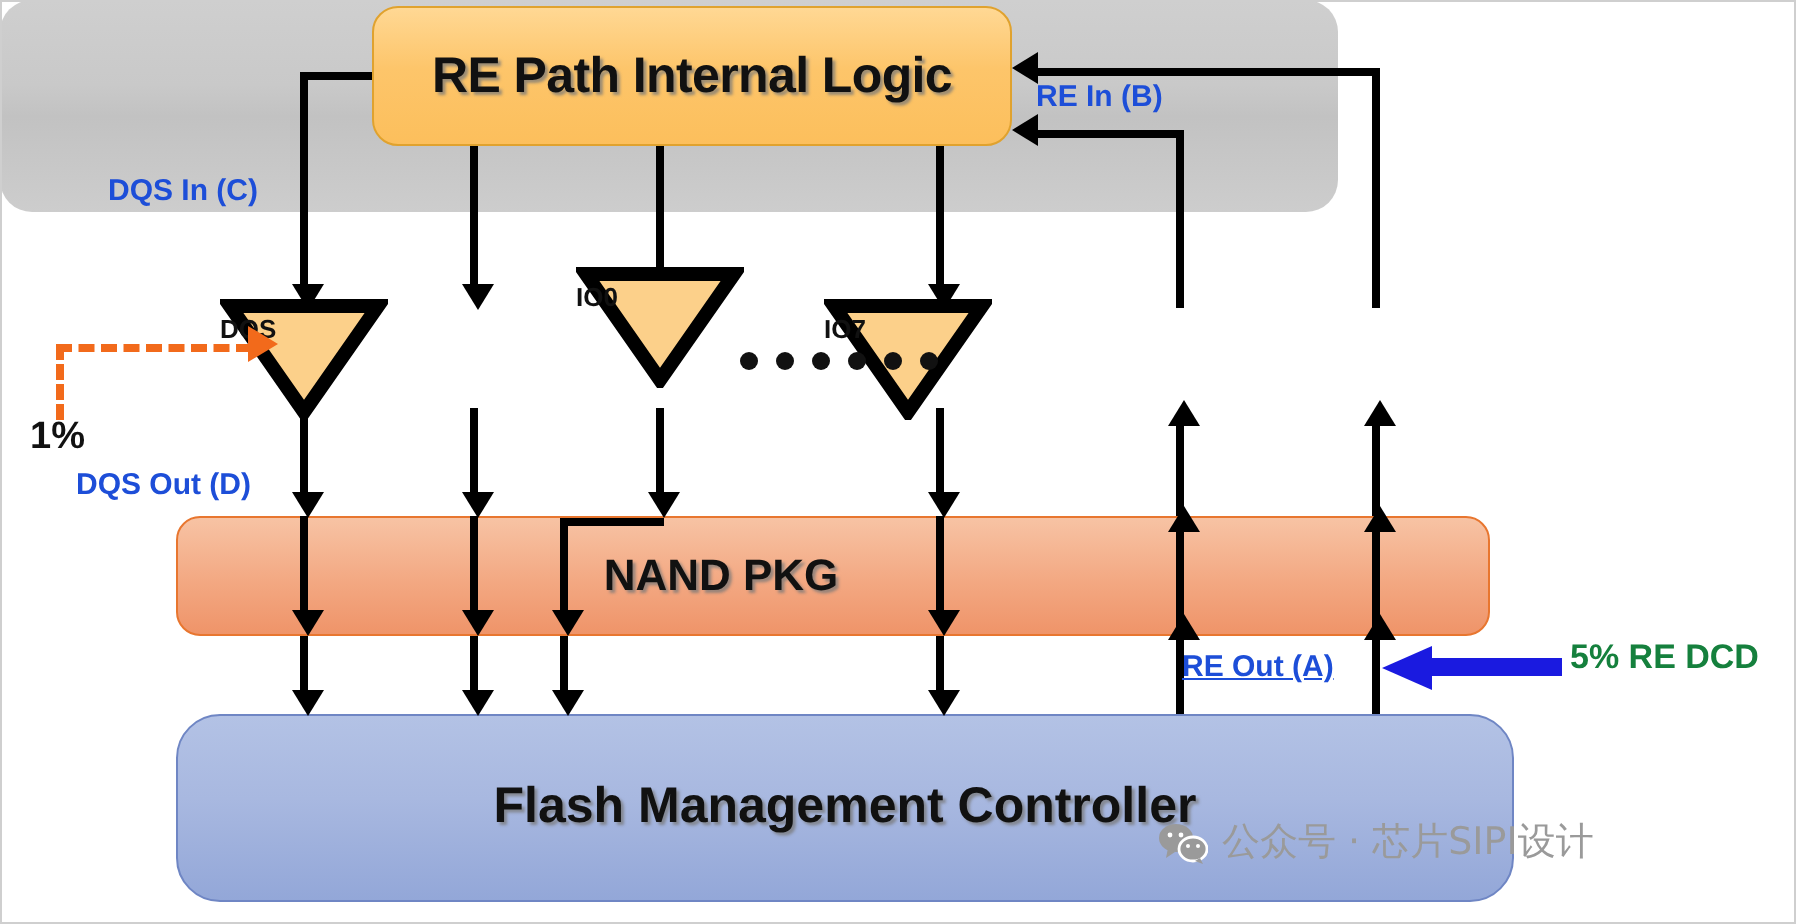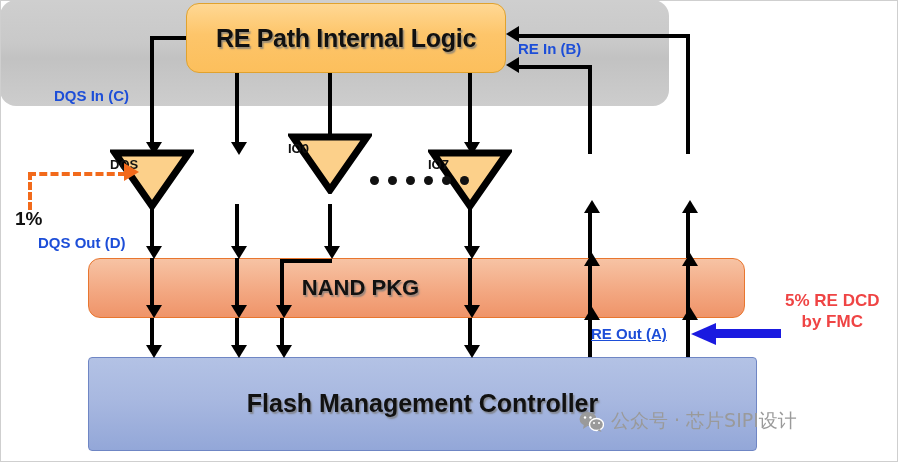--- a/index.html
+++ b/index.html
@@ -64,21 +64,21 @@
     font-size: 22px;
     z-index: 3;
   }
   #nand-pkg .lbl { transform: translateX(-56px); }
 
   
   #fmc {
     left: 88px; top: 357px; width: 669px; height: 94px;
     background: linear-gradient(180deg,#b3c2e5 0%, #a8b8e0 45%, #93a7d8 100%);
     border: 1.5px solid #6f86c4;
-    border-radius: 4px;
+    border-radius: 22px;
     font-size: 25px;
     line-height: 1.18;
     flex-direction: column;
     z-index: 3;
   }
 
   
   .tri {
     position: absolute;
     z-index: 5;
@@ -150,25 +150,25 @@
   }
   .lab-blue { color: #1d4ed8; }
   .lab-black { color: #111; }
 
   #lab-dqs-in   { left: 54px;  top: 87px; }
   #lab-dqs-out  { left: 38px;  top: 234px; }
   #lab-re-in    { left: 518px; top: 40px; }
   #lab-re-out   { left: 591px; top: 325px; text-decoration: underline; }
   #lab-1pct     { left: 15px;  top: 208px; font-size: 19px; }
   #lab-dcd {
-    left: 785px; top: 290px;
+    left: 785px; top: 318px;
     font-size: 17px;
     text-align: center;
     line-height: 1.25;
-    color: #ef4444;
+    color: #15803d;
   }
 
   
   #orange-h {
     position: absolute;
     left: 28px; top: 172px; width: 98px; height: 0;
     border-top: 4px dashed #f26a1b;
     z-index: 7;
   }
   #orange-v {
@@ -266,21 +266,21 @@
   </div>
 
 
   <div class="tri tri-down" style="left:288px; top:132px; width:84px; height:62px;">
     <svg width="84" height="62" viewBox="0 0 84 62">
       <polygon points="5,5 79,5 42,58" fill="#fcd08a" stroke="#000" stroke-width="7" stroke-linejoin="miter"></polygon>
     </svg>
     <div class="cap">IO0</div>
   </div>
 
-  <div class="tri tri-down" style="left:428px; top:148px; width:84px; height:62px;text-decoration:underline;">
+  <div class="tri tri-down" style="left:412px; top:148px; width:84px; height:62px;text-decoration:underline;">
     <svg width="84" height="62" viewBox="0 0 84 62">
       <polygon points="5,5 79,5 42,58" fill="#fcd08a" stroke="#000" stroke-width="7" stroke-linejoin="miter"></polygon>
     </svg>
     <div class="cap">IO7</div>
   </div>
 
 
 
   <div id="ellipsis">
     <span></span>
@@ -342,21 +342,20 @@
   <div id="blue-head"></div>
 
   <div class="lab lab-blue" id="lab-dqs-in">DQS In (C)</div>
   <div class="lab lab-blue" id="lab-dqs-out">DQS Out (D)</div>
   <div class="lab lab-blue" id="lab-re-in">RE In (B)</div>
   <div class="lab lab-blue" id="lab-re-out">RE Out (A)</div>
   <div class="lab lab-black" id="lab-1pct">1%</div>
 
   <div class="lab" id="lab-dcd">
     <div>5% RE DCD</div>
-    <div>by FMC</div>
   </div>
 
   <div id="watermark">
     <svg class="wm-icon" width="25" height="21" viewBox="0 0 25 21">
       <ellipse cx="9" cy="8" rx="8.5" ry="7" fill="#9a9a9a"></ellipse>
       <polygon points="5,13 4,18 8.5,15" fill="#9a9a9a"></polygon>
       <ellipse cx="17.5" cy="13.5" rx="7" ry="6" fill="#9a9a9a" stroke="#ffffff" stroke-width="1.4"></ellipse>
       <polygon points="21,18 22.5,21 18.5,19.5" fill="#9a9a9a"></polygon>
       <circle cx="6" cy="6.5" r="1.2" fill="#ffffff"></circle>
       <circle cx="11.5" cy="6.5" r="1.2" fill="#ffffff"></circle>

